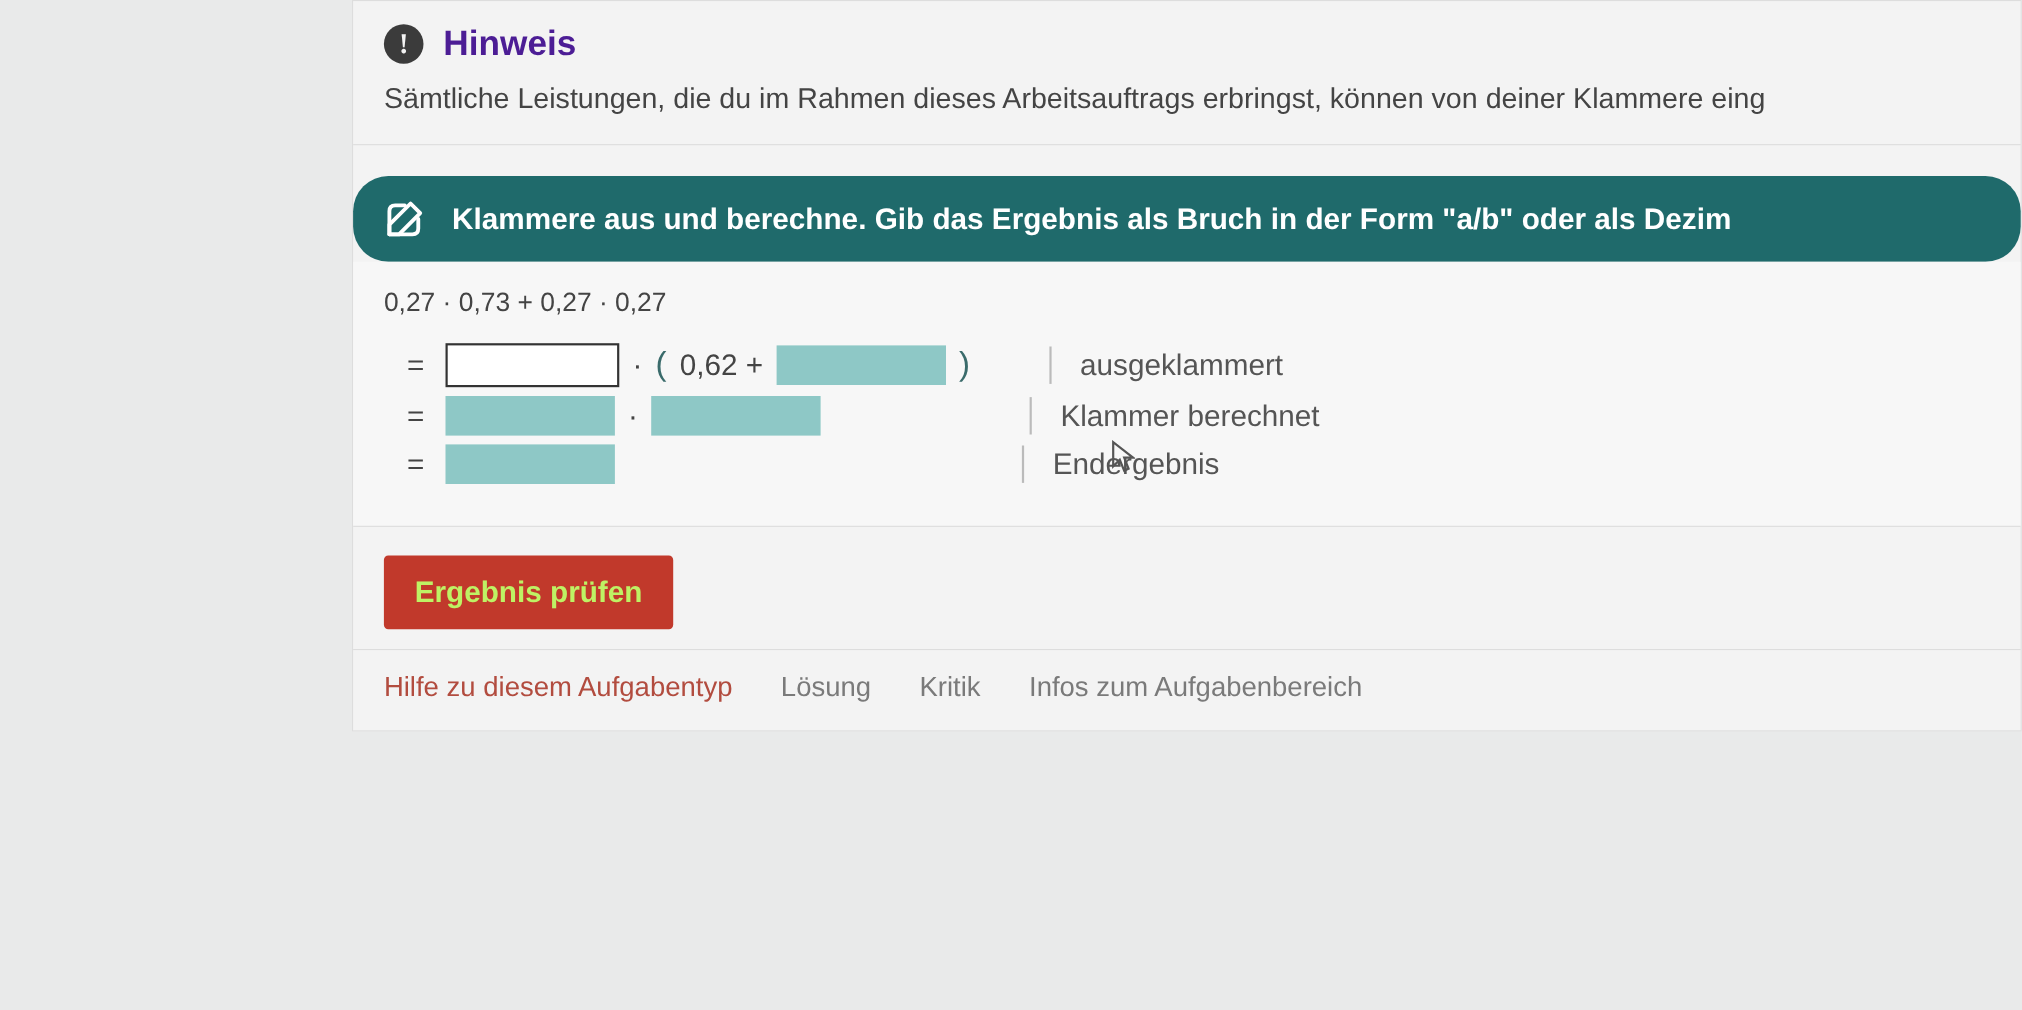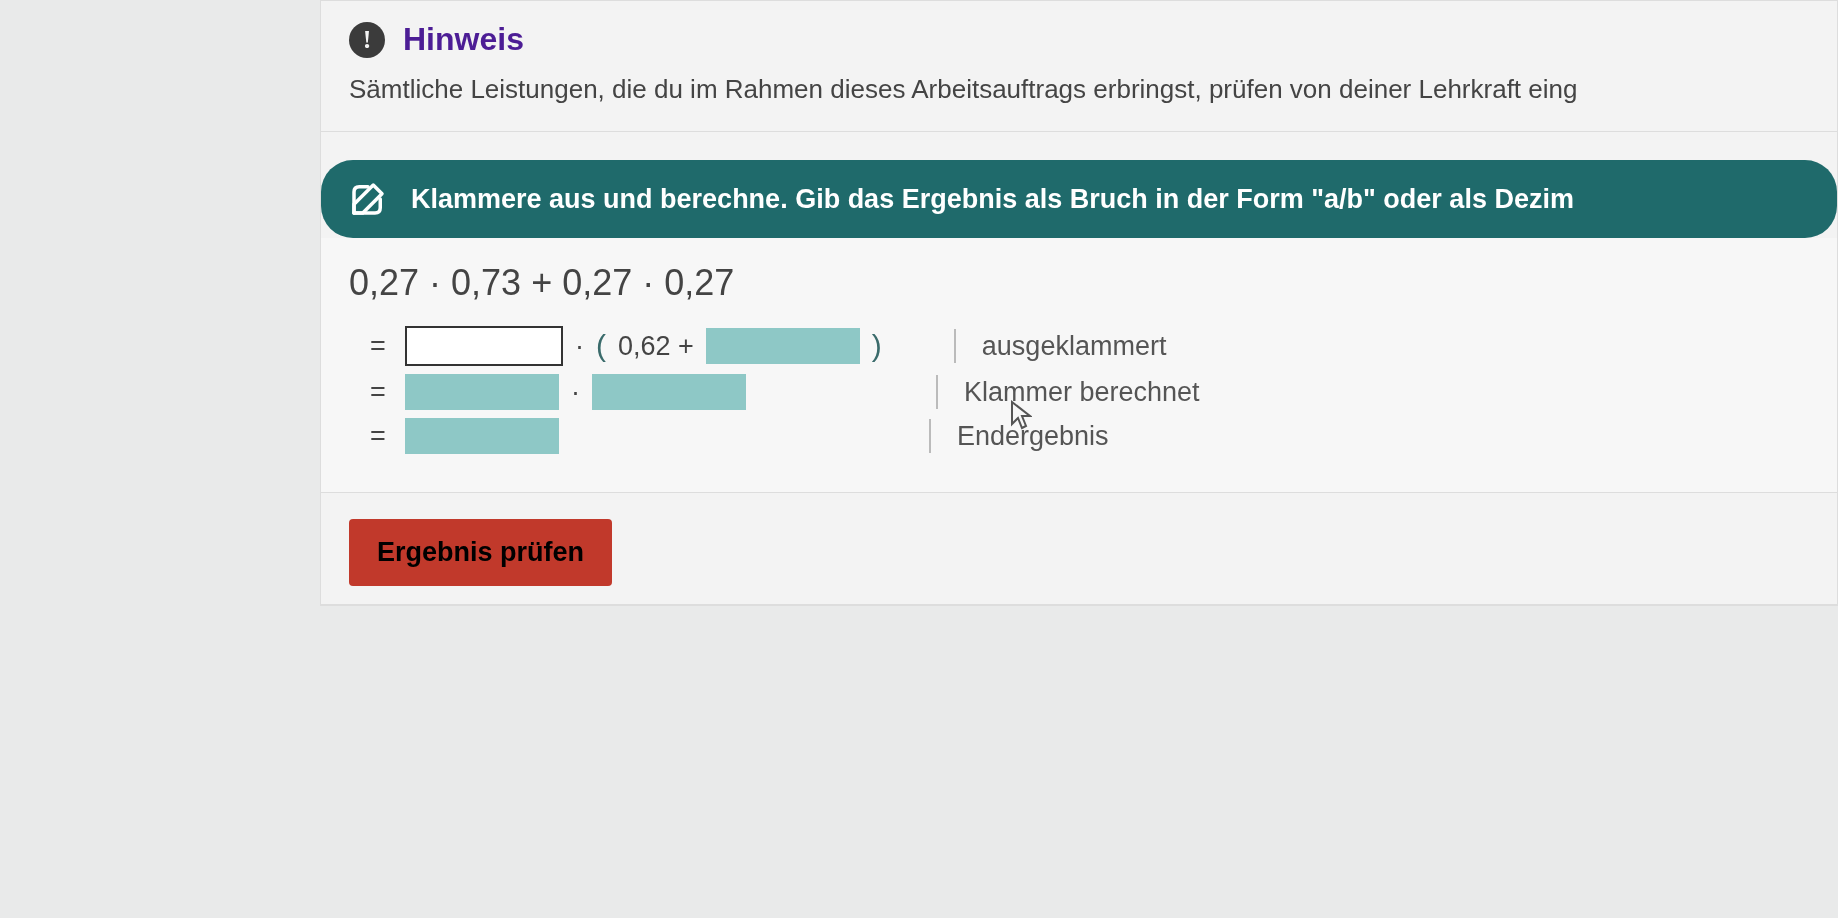--- a/index.html
+++ b/index.html
@@ -8,48 +8,48 @@
   .hint-box{padding:20px 28px 24px 28px;border-bottom:1px solid #ddd;}
   .hint-title-row{display:flex;align-items:center;gap:18px;margin-bottom:14px;}
   .hint-icon{width:36px;height:36px;border-radius:50%;background:#3b3b3b;color:#f3f3f3;font-weight:900;font-size:26px;display:flex;align-items:center;justify-content:center;font-family:Georgia,serif;}
   .hint-title{font-size:32px;font-weight:700;color:#4c1d95;}
   .hint-text{font-size:26px;color:#444;line-height:1.35;}
   .task-bar{background:#1f6a6b;color:#fff;display:flex;align-items:center;gap:22px;padding:18px 26px;margin-top:28px;border-radius:32px;}
   .edit-icon{width:42px;height:42px;position:relative;flex:0 0 auto;}
   .edit-icon svg{width:42px;height:42px;display:block;}
   .task-text{font-size:27px;font-weight:700;white-space:nowrap;overflow:hidden;}
   .work-area{padding:24px 28px 30px 28px;background:#f7f7f7;border-bottom:1px solid #ddd;}
-  .expr{font-size:36px;color:#444;margin-bottom:22px;}
+  .expr{font-size:24px;color:#444;margin-bottom:22px;}
   .step-rows{font-size:27px;color:#444;}
   .step{display:flex;align-items:center;gap:12px;margin:8px 0;}
   .eq{width:30px;text-align:center;padding-left:14px;}
   .blank{display:inline-block;height:34px;border:none;background:#8ec8c6;vertical-align:middle;}
   .blank.active{background:#fff;border:2px solid #333;}
   .w-130{width:150px;}
   .paren{color:#3a6b6b;font-size:30px;}
   .note-col{margin-left:60px;color:#555;border-left:2px solid #bbb;padding-left:26px;height:34px;display:flex;align-items:center;}
   .button-row{padding:26px 28px 18px 28px;border-bottom:1px solid #ddd;}
-  .check-btn{background:#c1392b;color:#000000;font-size:27px;font-weight:600;border:none;padding:18px 28px;border-radius:4px;cursor:pointer;}
+  .check-btn{background:#c1392b;color:#bef264;font-size:27px;font-weight:600;border:none;padding:18px 28px;border-radius:4px;cursor:pointer;}
   .link-row{padding:20px 28px 24px 28px;display:flex;gap:44px;font-size:25px;}
   .link-row a{color:#b24c3f;text-decoration:none;}
   .link-row a.sub{color:#7a7a7a;}
   .cursor-glyph{position:absolute;left:1010px;top:400px;pointer-events:none;}
 </style>
 </head>
 <body>
 
 <div class="page">
   <div class="panel">
 
     <div class="hint-box">
       <div class="hint-title-row">
         <div class="hint-icon">!</div>
         <div class="hint-title">Hinweis</div>
       </div>
-      <div class="hint-text">Sämtliche Leistungen, die du im Rahmen dieses Arbeitsauftrags erbringst, prüfen von deiner Lehrkraft eing</div>
+      <div class="hint-text">Sämtliche Leistungen, die du im Rahmen dieses Arbeitsauftrags erbringst, können von deiner Klammere eing</div>
     </div>
 
     <div class="task-bar">
       <span class="edit-icon">
         <svg viewBox="0 0 48 48">
             <g fill="none" stroke="#fff" stroke-width="4" stroke-linecap="round" stroke-linejoin="round">
           <path d="M30 8 L40 18 L18 40 L8 40 L8 30 Z"></path>
           <path d="M8 40 L8 16 Q8 10 14 10 L24 10"></path>
           <path d="M8 40 L32 40 Q38 40 38 34 L38 24"></path>
         </g>
@@ -87,20 +87,26 @@
           <input class="blank w-130" style="">
           <span class="note-col" style="margin-left:358px">Endergebnis</span>
         </div>
       </div>
     </div>
 
     <div class="button-row">
       <button class="check-btn">Ergebnis prüfen</button>
     </div>
 
+    <div class="link-row">
+      <a href="#">Hilfe zu diesem Aufgabentyp</a>
+      <a href="#" class="sub">Lösung</a>
+      <a href="#" class="sub">Kritik</a>
+      <a href="#" class="sub">Infos zum Aufgabenbereich</a>
+    </div>
 
   </div>
 
   <div class="cursor-glyph">
     <svg width="22" height="30" viewBox="0 0 22 30">
         <path d="M2 2 L2 24 L8 18 L12 28 L16 26 L12 16 L20 16 Z" fill="none" stroke="#555" stroke-width="2"></path>
       </svg>
   </div>
 </div>
 

